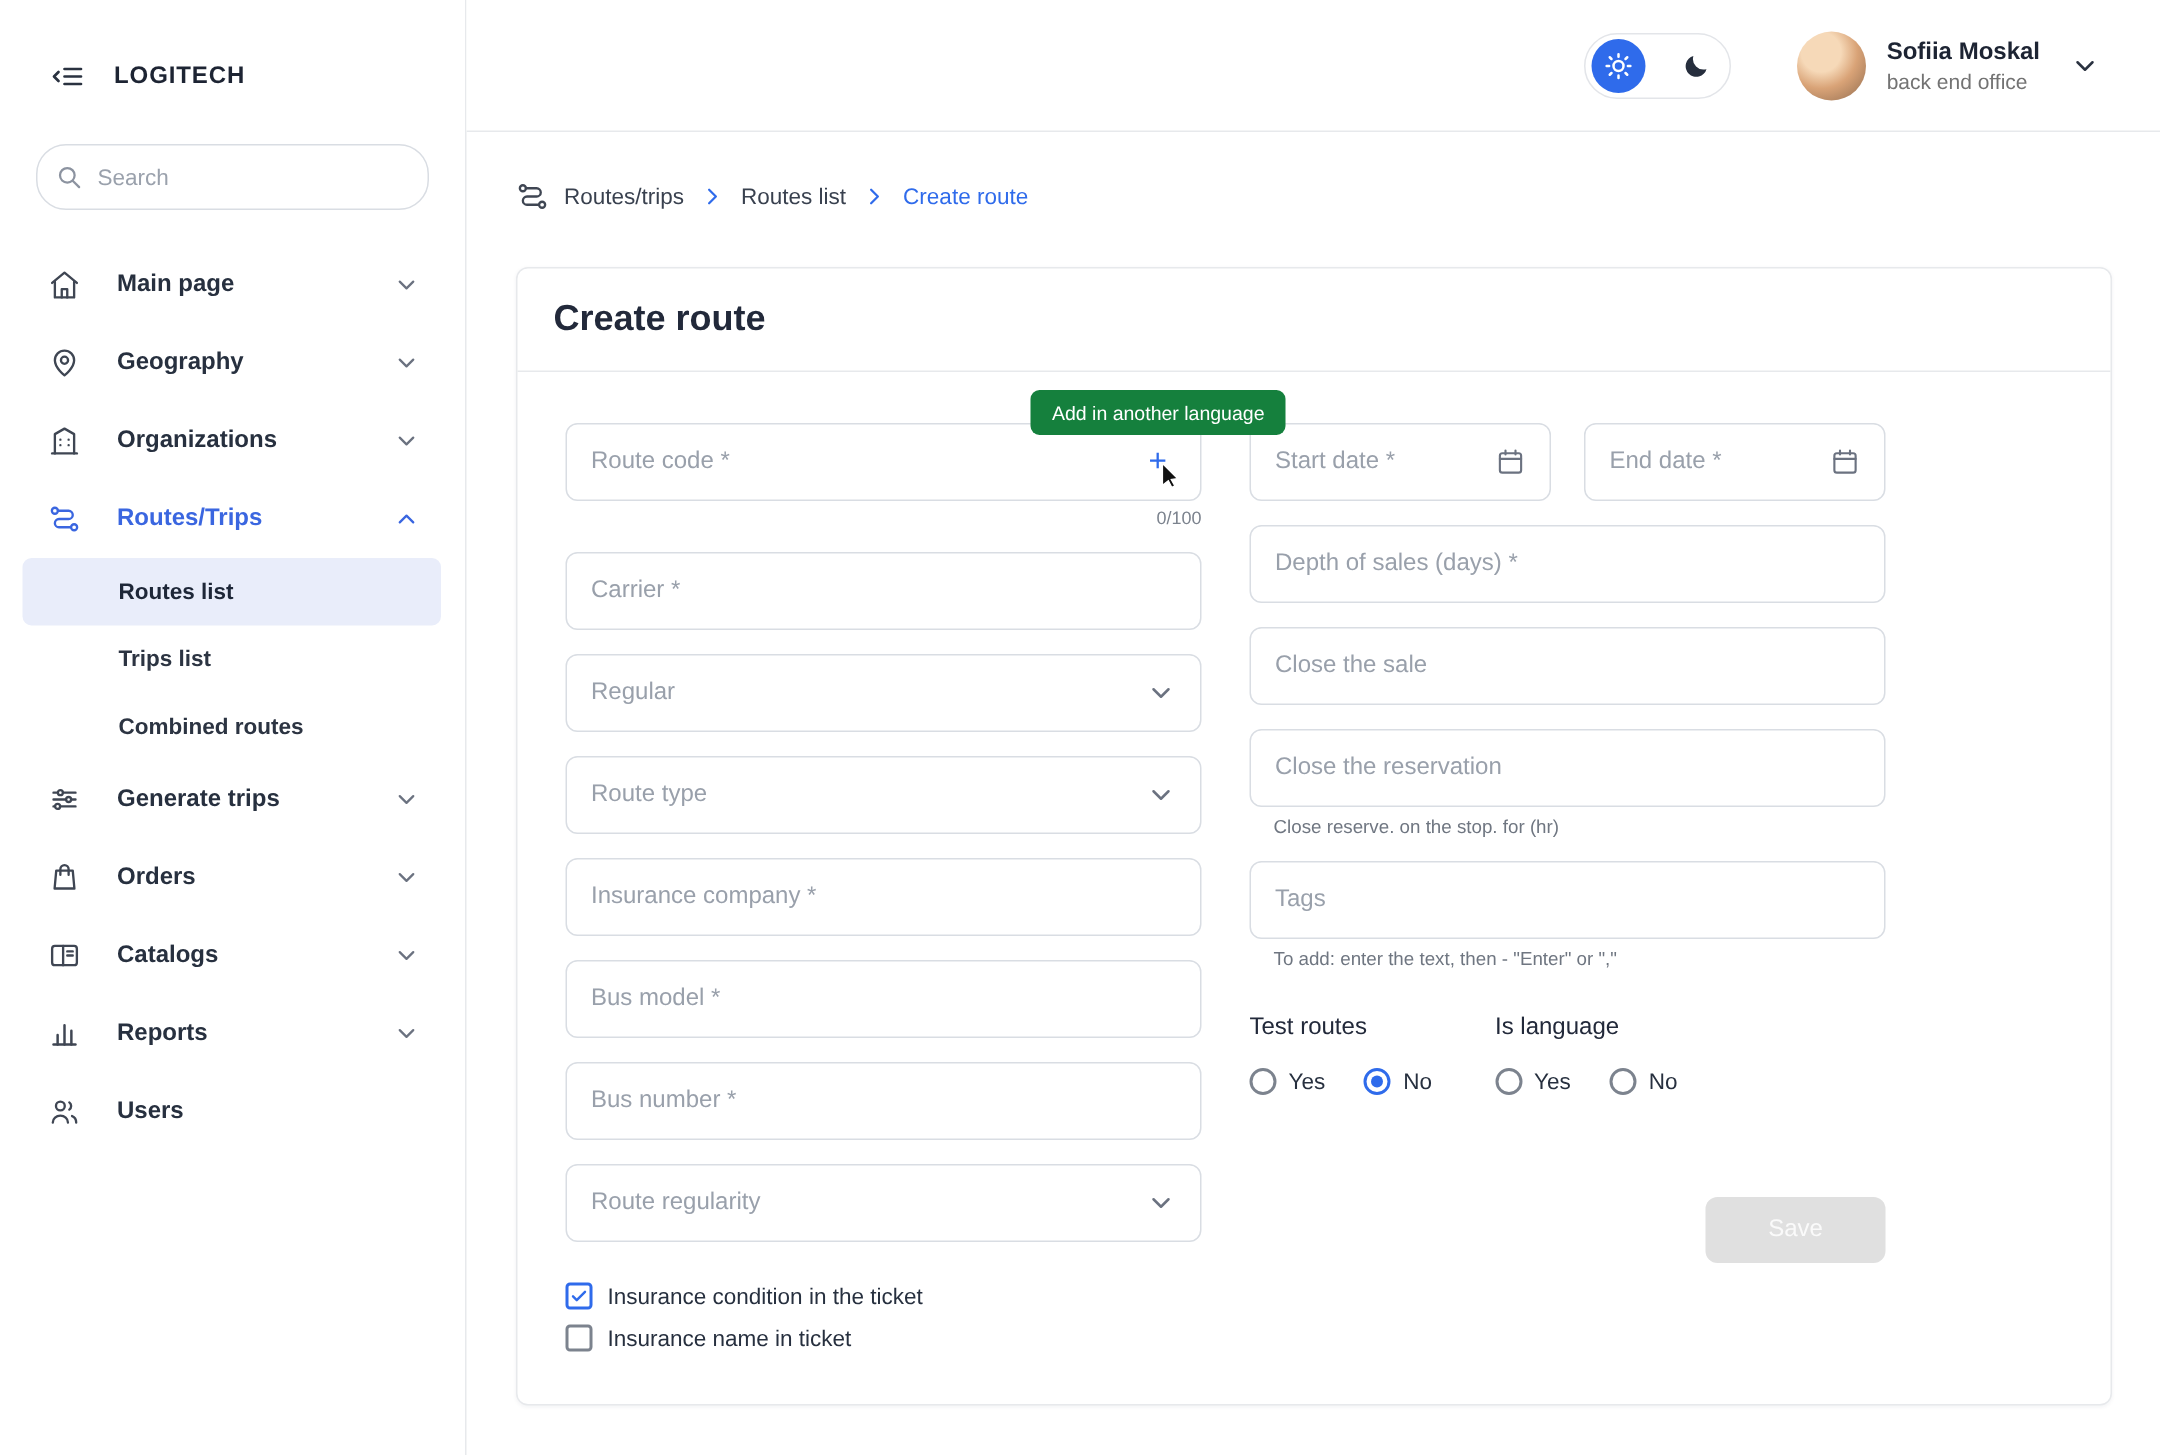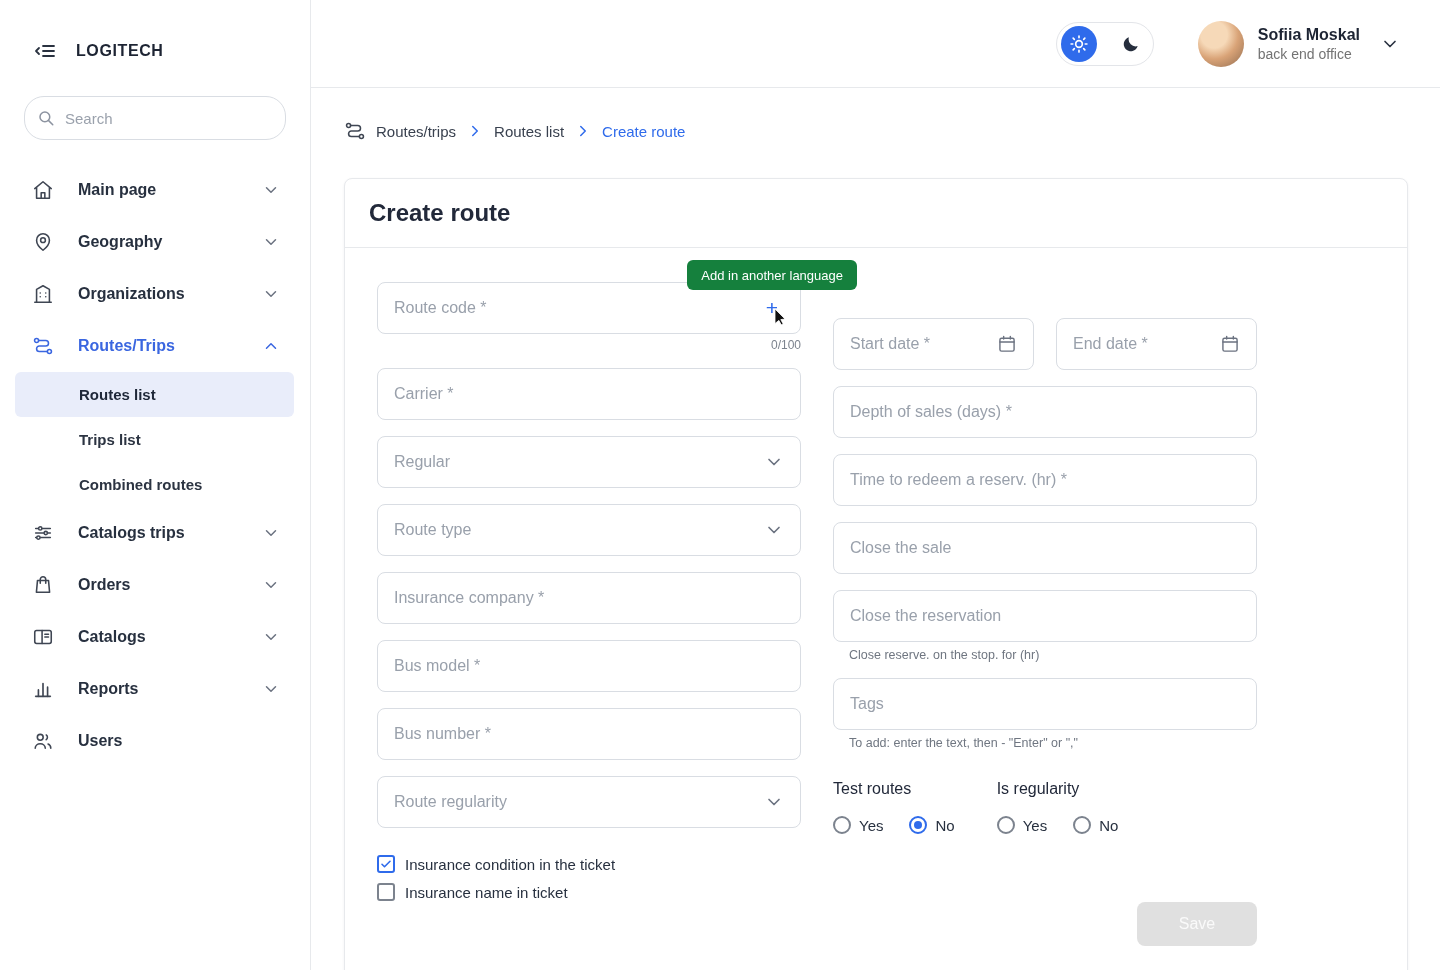--- a/index.html
+++ b/index.html
@@ -53,21 +53,21 @@
   .field input { border:none; outline:none; width:100%; font-size:16px; font-family:inherit; color:#27303F; background:transparent; }
   .field input::placeholder, .field .ph { color:#99A0AB; font-size:16px; }
   .field .ph { flex:1; }
   .field .trail { color:#99A0AB; display:flex; margin-left:10px; }
   .select { cursor:pointer; }
 
   .counter { text-align:right; font-size:12px; color:#7C838E; margin-top:4px; height:14px; }
   .helper { font-size:12.5px; color:#6F7681; margin:6px 0 0 16px; }
 
   .date-row { display:flex; gap:22px; }
-  .date-row .field { flex:1;margin-top:36px; }
+  .date-row .field { flex:1; }
 
   
   .rc-wrap { position:relative; }
   .tooltip { position:absolute; top:-22px; right:-56px; height:30px; padding:0 14px; background:#15803d; color:#fff; font-size:13px; border-radius:6px; display:flex; align-items:center; white-space:nowrap; z-index:3; }
   .add-lang { position:absolute; right:22px; top:15px; color:#2F6BEB; font-size:21px; line-height:20px; cursor:pointer; z-index:2; }
   .cursor-icon { position:absolute; right:12px; top:26px; z-index:4; }
 
   
   .check-row { display:flex; align-items:center; gap:10px; font-size:15px; color:#27303F; cursor:pointer; height:24px; }
   .check-group { display:flex; flex-direction:column; gap:4px; margin-top:8px; }
@@ -184,21 +184,21 @@
 
     <div class="nav-item">
       <span class="nav-icon">
           <svg width="22" height="22" viewBox="0 0 24 24" fill="none" stroke="currentColor" stroke-width="1.7" stroke-linecap="round">
             <path d="M4 7h16M4 12h16M4 17h16"></path>
             <circle cx="9" cy="7" r="1.8" fill="#fff"></circle>
             <circle cx="15" cy="12" r="1.8" fill="#fff"></circle>
             <circle cx="7" cy="17" r="1.8" fill="#fff"></circle>
           </svg>
         </span>
-      <span class="nav-label">Catalogs trips</span>
+      <span class="nav-label">Generate trips</span>
       <span class="nav-chevron">
           <svg width="18" height="18" viewBox="0 0 24 24" fill="none" stroke="currentColor" stroke-width="2" stroke-linecap="round" stroke-linejoin="round">
             <path d="M6 9l6 6 6-6"></path>
           </svg>
         </span>
     </div>
 
     <div class="nav-item">
       <span class="nav-icon">
           <svg width="22" height="22" viewBox="0 0 24 24" fill="none" stroke="currentColor" stroke-width="1.7" stroke-linecap="round" stroke-linejoin="round">
@@ -410,23 +410,20 @@
                 <path d="M3.5 9.5h17M8 2.8V6M16 2.8V6"></path>
               </svg>
             </span>
         </div>
       </div>
 
       <div class="field">
         <input placeholder="Depth of sales (days) *" style="">
       </div>
 
-      <div class="field">
-        <input placeholder="Time to redeem a reserv. (hr) *" style="">
-      </div>
 
       <div>
         <div class="field">
           <input placeholder="Close the sale" style="">
         </div>
       </div>
 
       <div>
         <div class="field">
           <input placeholder="Close the reservation" style="">
@@ -449,21 +446,21 @@
               <span class="rdo"></span>
               <span>Yes</span>
             </label>
             <label class="radio-item">
               <span class="rdo sel"></span>
               <span>No</span>
             </label>
           </div>
         </div>
         <div>
-          <div class="radio-title">Is regularity</div>
+          <div class="radio-title">Is language</div>
           <div class="radio-row">
             <label class="radio-item">
               <span class="rdo"></span>
               <span>Yes</span>
             </label>
             <label class="radio-item">
               <span class="rdo"></span>
               <span>No</span>
             </label>
           </div>

